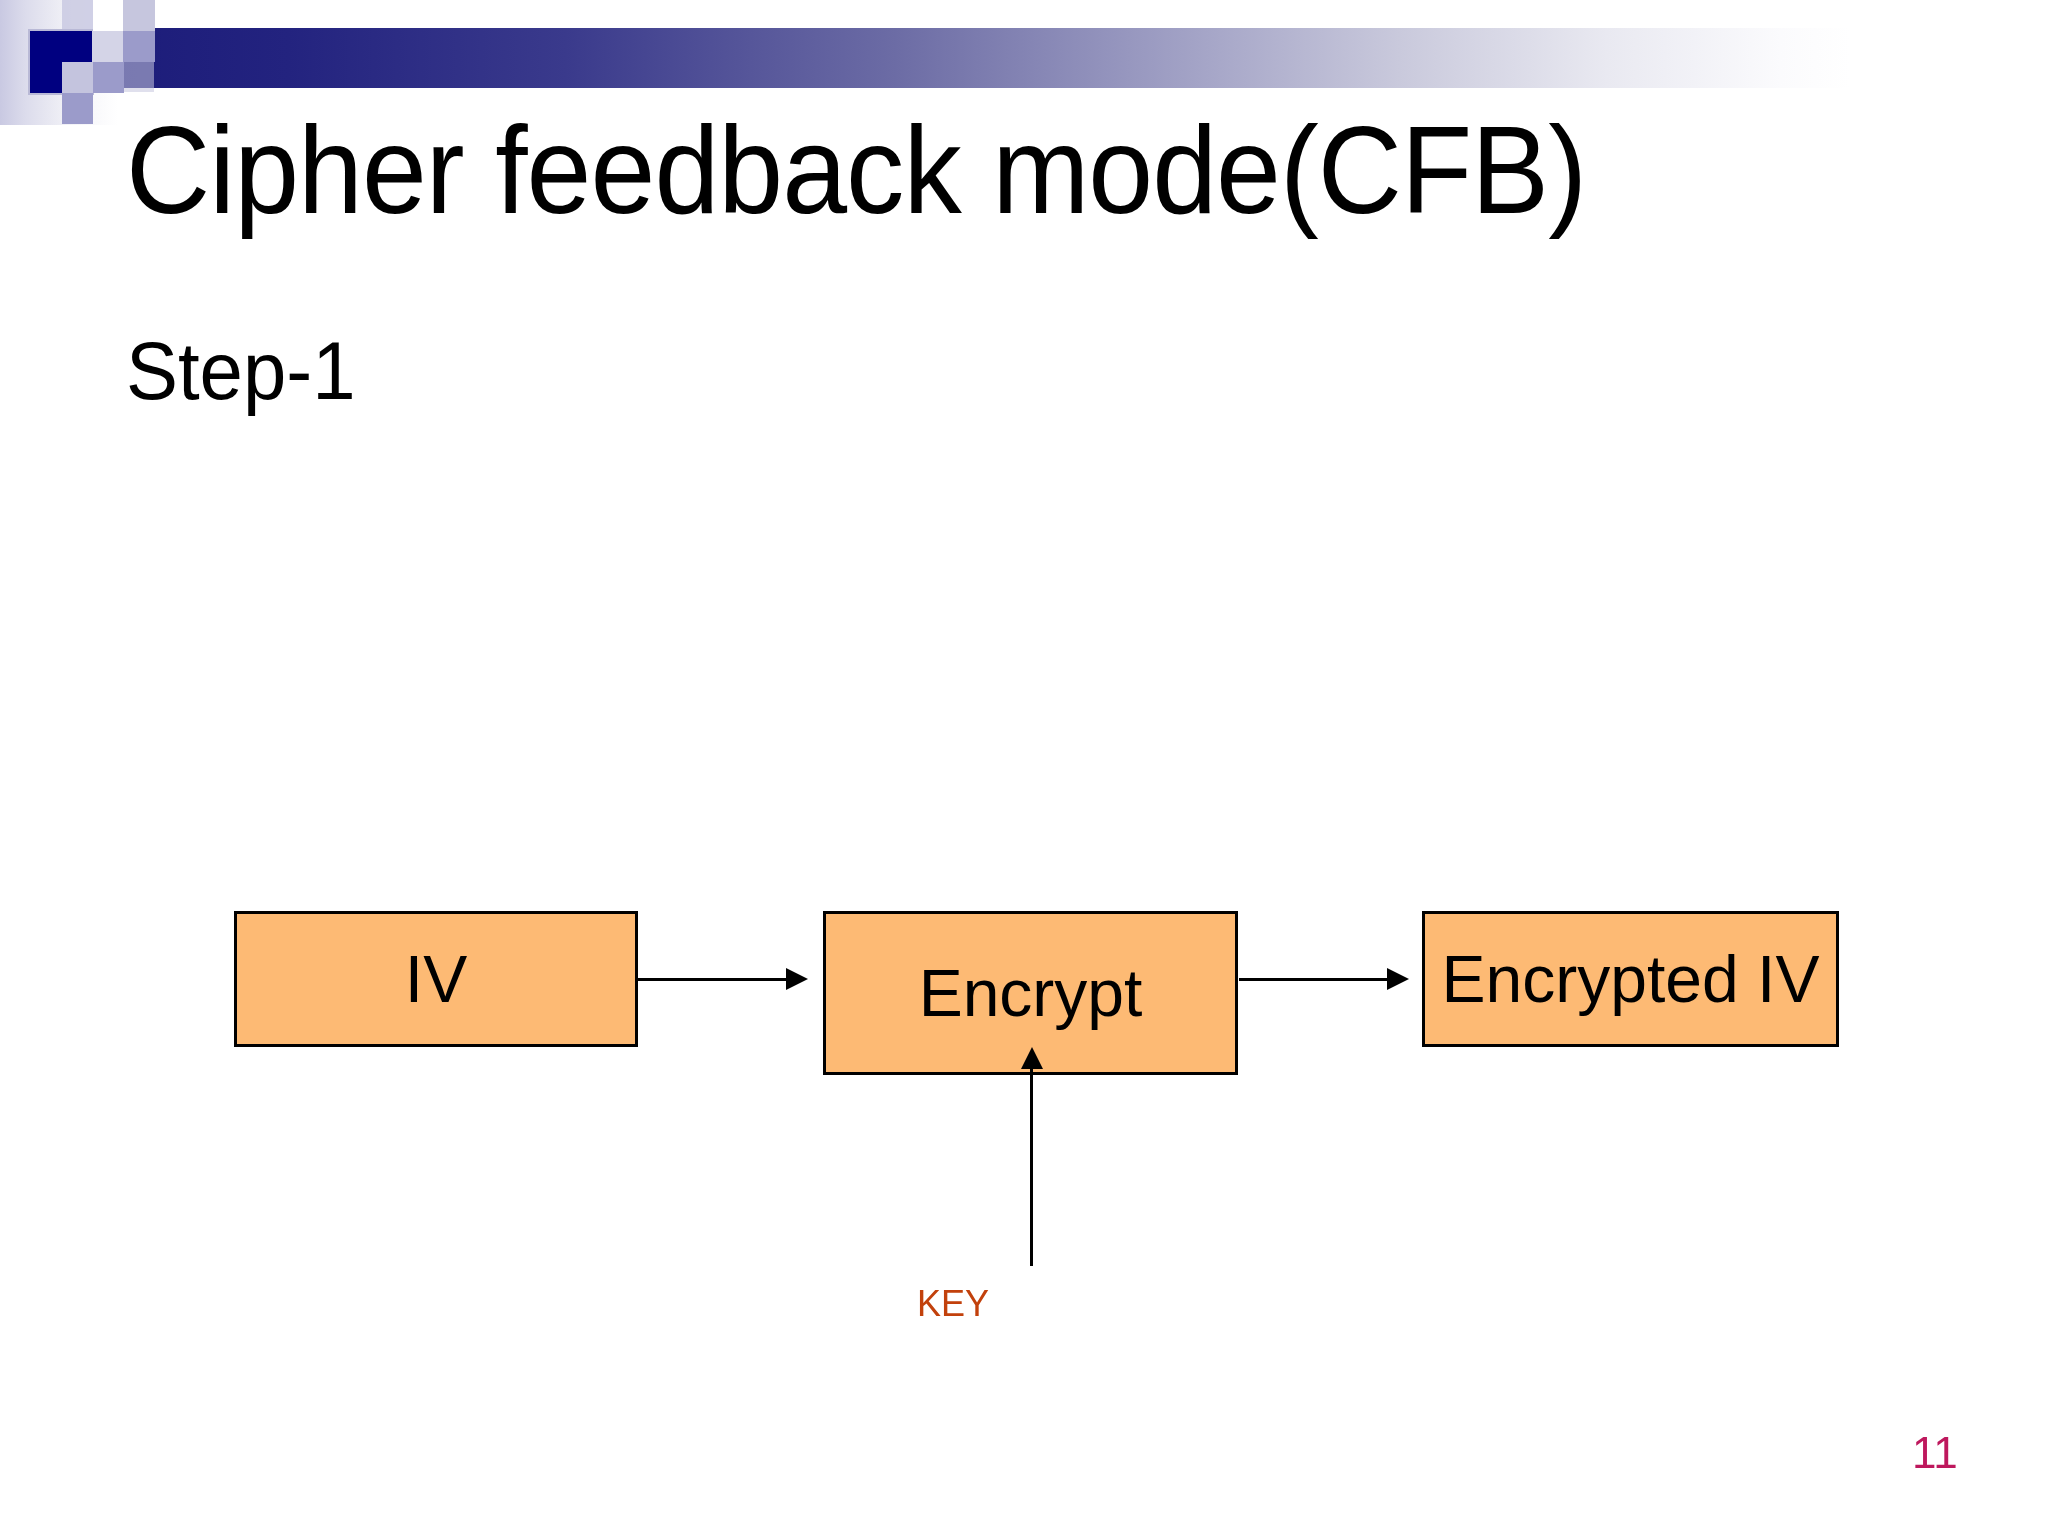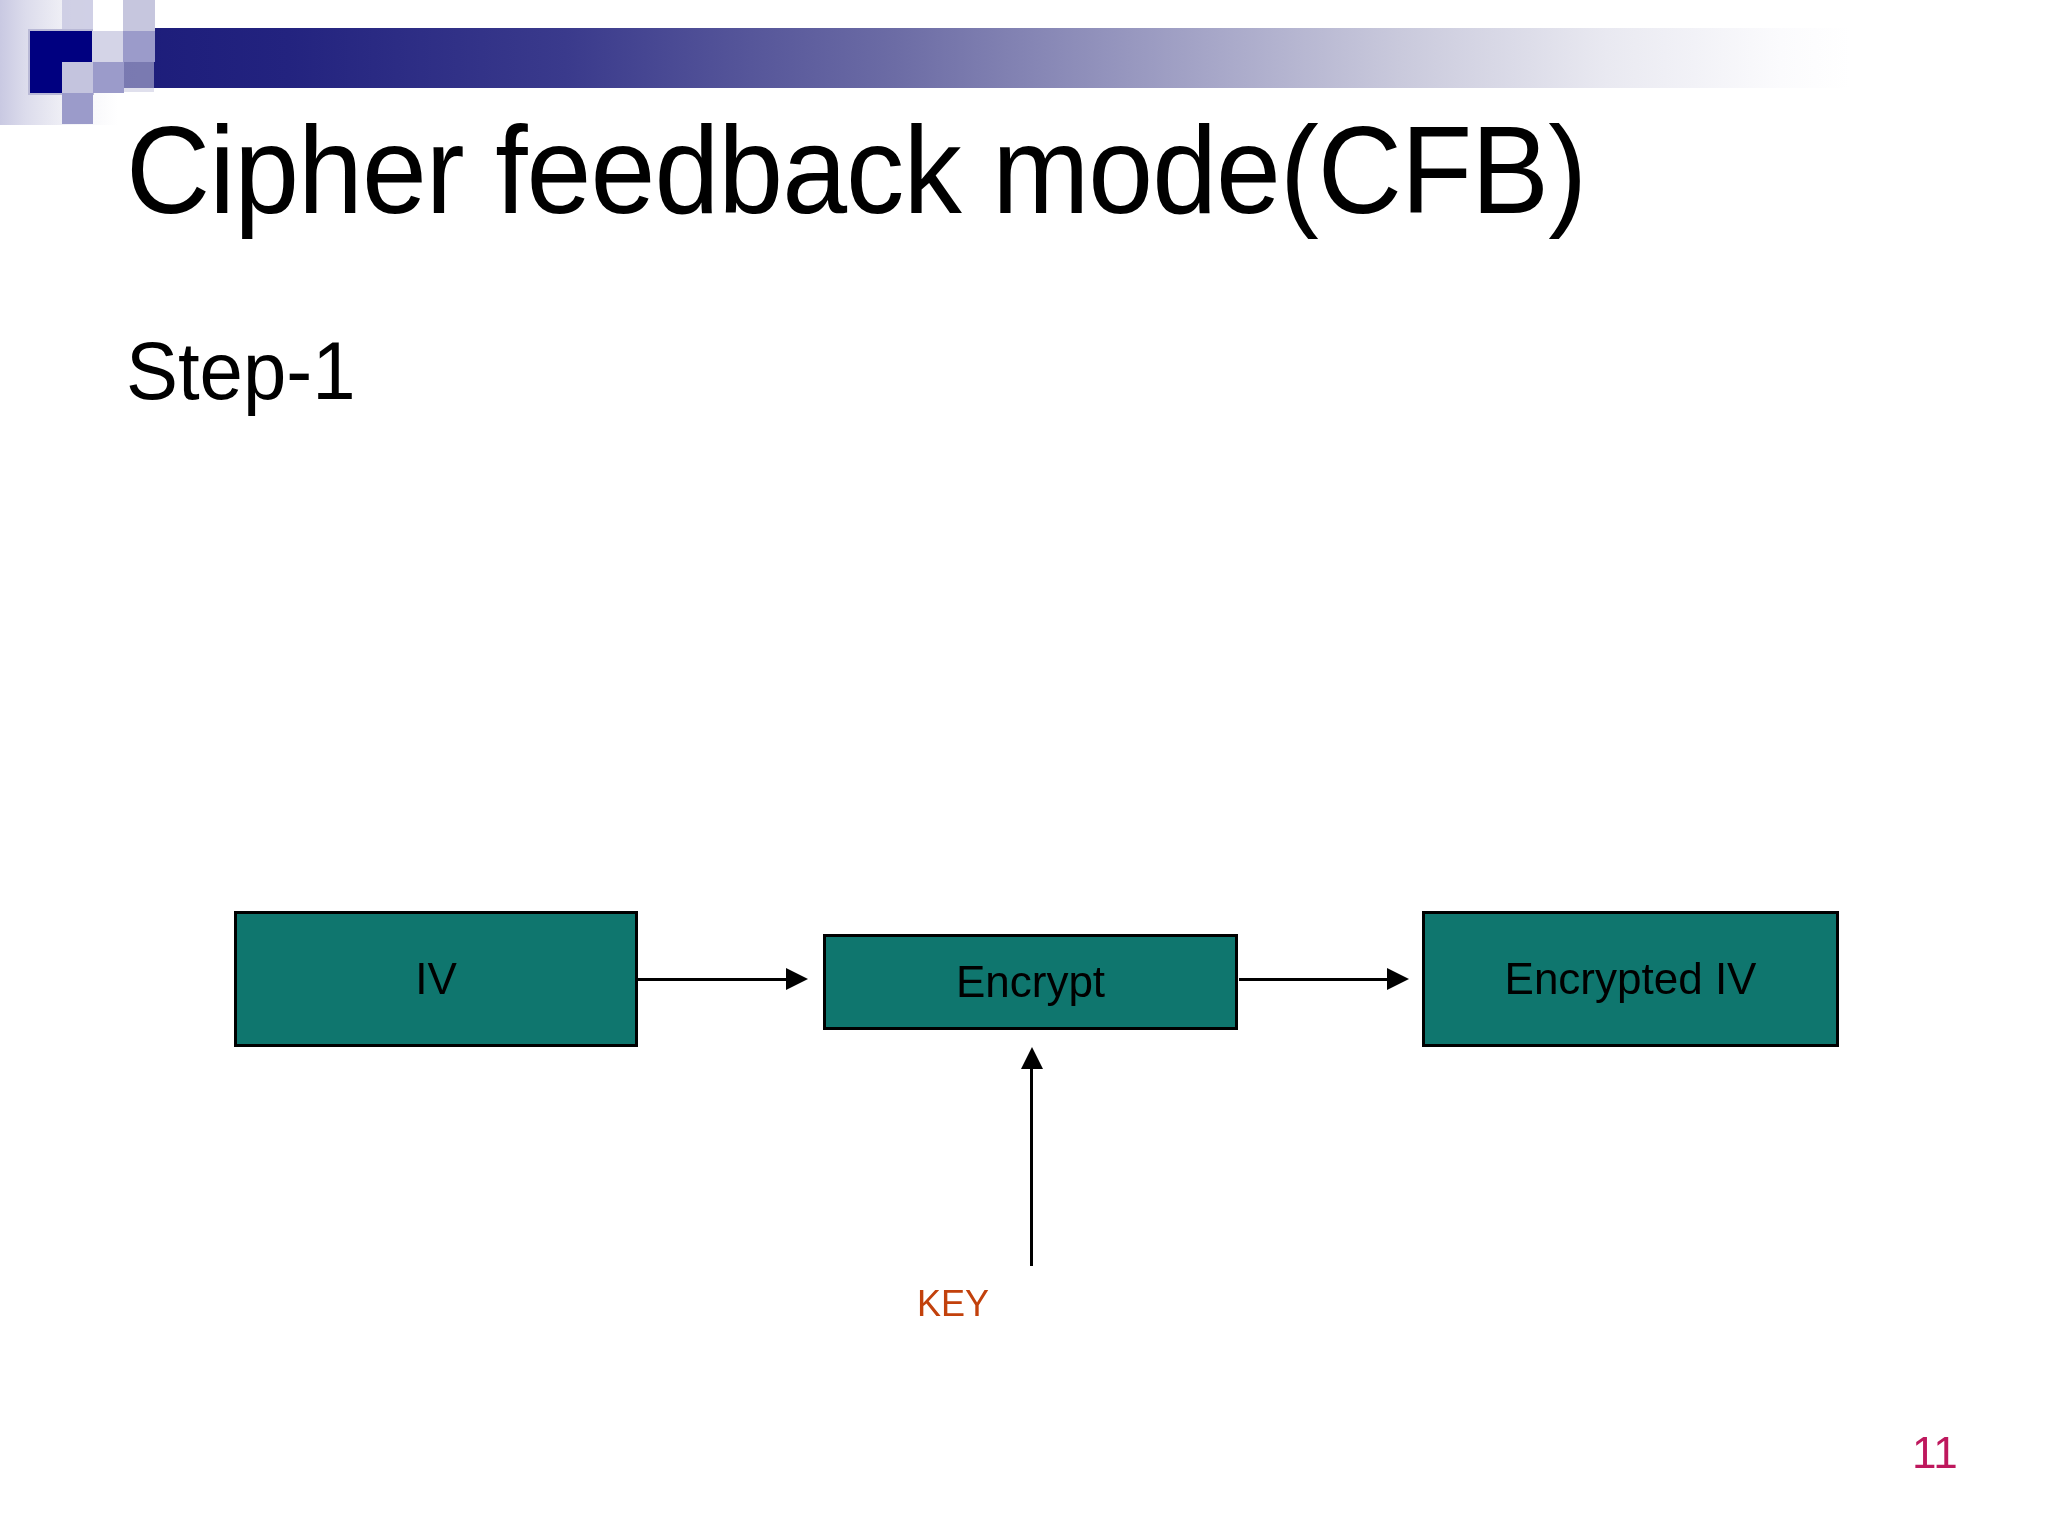--- a/index.html
+++ b/index.html
@@ -53,26 +53,26 @@
     font-size:62px;line-height:1.08;color:#000;
     text-align:justify;
     transform:scaleX(0.97);transform-origin:left top;
   }
   .bullet.b1 .txt{width:1760px;text-align:justify;text-align-last:left;}
   .bullet.b2 .txt{width:1760px;text-align:left;}
 
   
   .diagram{position:absolute;left:0;top:0;width:2048px;height:1536px;pointer-events:none;}
   .dbox{
-    position:absolute;border:3px solid #000;background:#0f766e;
+    position:absolute;border:3px solid #000;background:#fdba74;
     display:flex;align-items:center;justify-content:center;
-    font-size:44px;color:#000;box-sizing:border-box;
+    font-size:66px;color:#000;box-sizing:border-box;
   }
   #box-iv{left:234px;top:911px;width:404px;height:136px;}
-  #box-encrypt{left:823px;top:911px;width:415px;height:96px;margin-top:23px;}
+  #box-encrypt{left:823px;top:911px;width:415px;height:164px;}
   #box-enciv{left:1422px;top:911px;width:417px;height:136px;}
 
   .arrow-h{position:absolute;height:0;border-top:3px solid #000;}
   #arr1{left:638px;top:978px;width:148px;}
   #arr2{left:1239px;top:978px;width:148px;}
   .head-r{
     position:absolute;width:0;height:0;
     border-left:22px solid #000;
     border-top:11px solid transparent;
     border-bottom:11px solid transparent;

